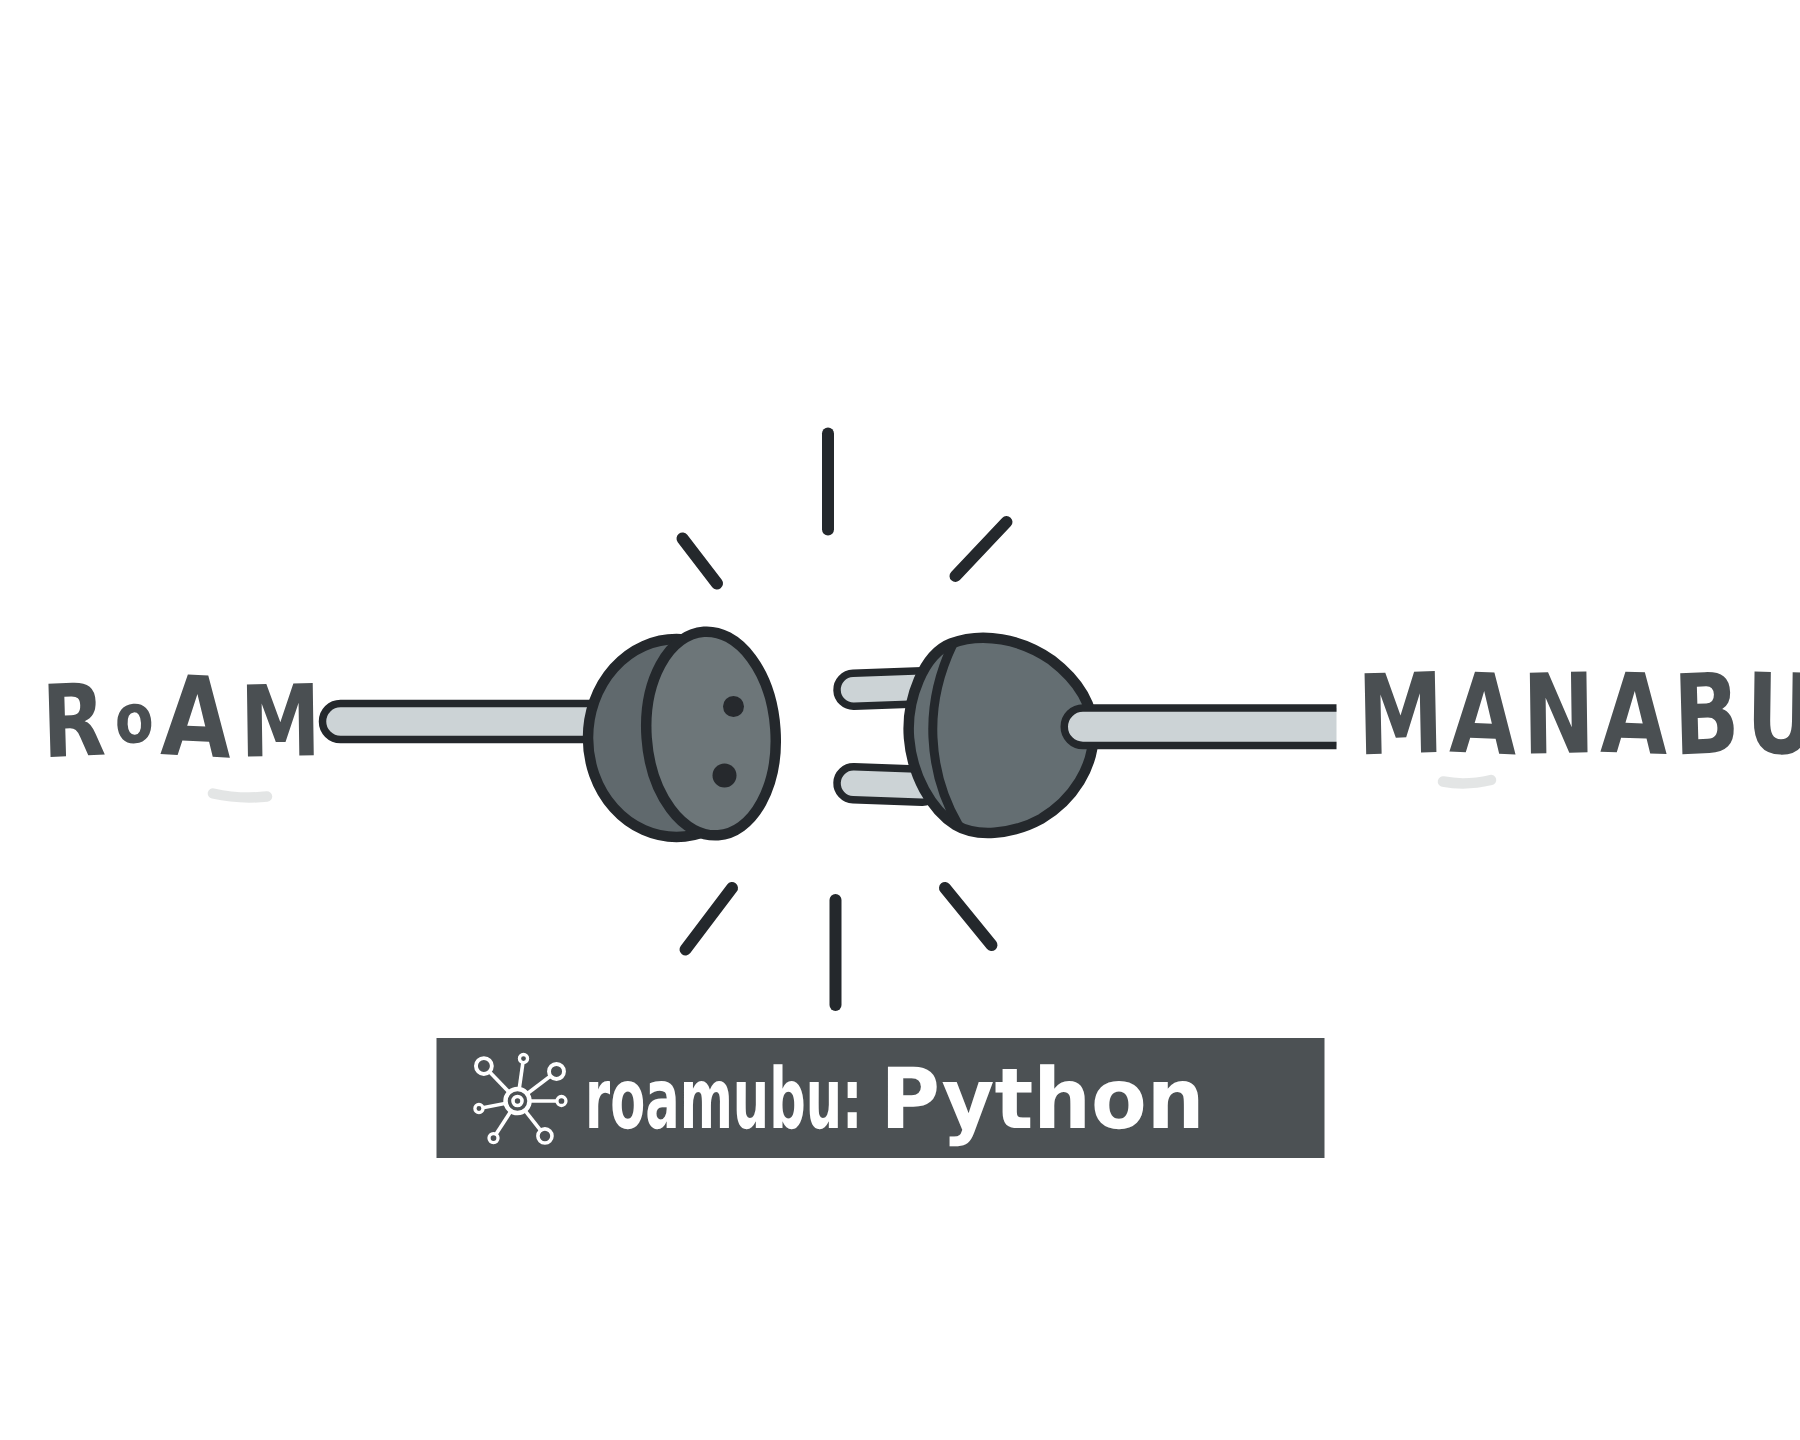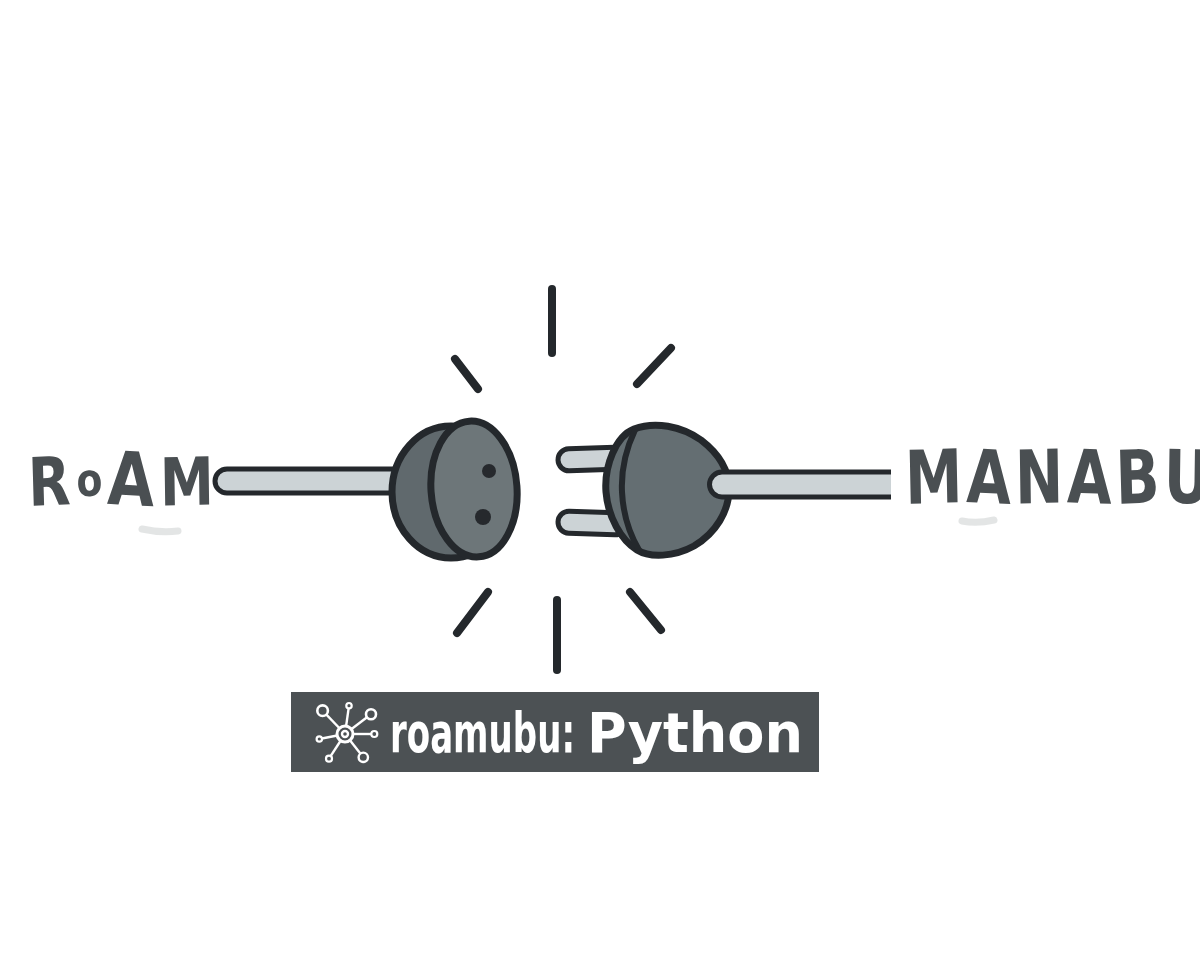--- a/index.html
+++ b/index.html
@@ -35,21 +35,21 @@
   .word-right .ch:nth-child(4) { transform: rotate(1.5deg); }
   .word-right .ch:nth-child(5) { transform: rotate(-2deg); }
   .word-right .ch:nth-child(6) { transform: rotate(1deg); }
 
   .illustration { position: absolute; left: 0; top: 0; }
 
   .banner {
     position: absolute;
     left: 291px;
     top: 692px;
-    width: 528px;
+    width: 592px;
     height: 80px;
     background: #4c5154;
   }
   .banner svg { display: block; }
   .banner text {
     font-family: "DejaVu Sans", sans-serif;
     font-weight: bold;
     fill: #ffffff;
   }
 </style>

